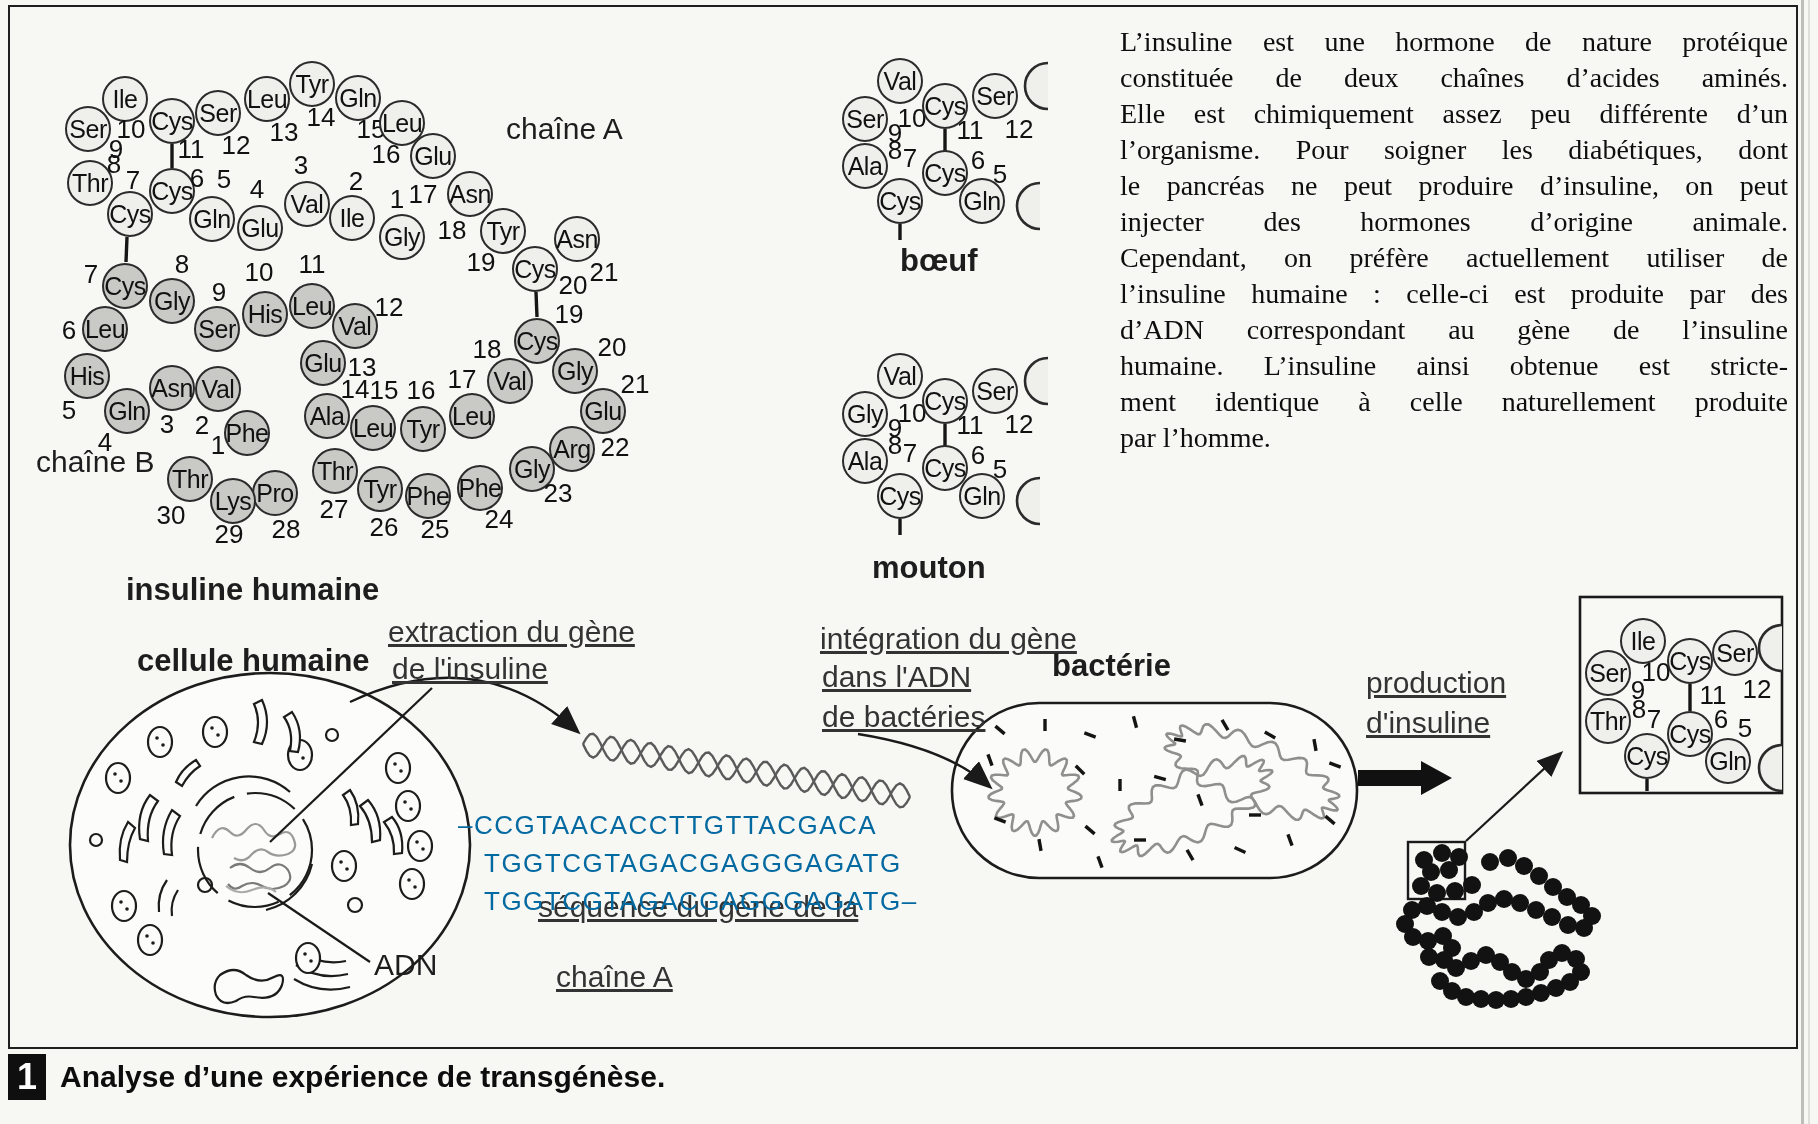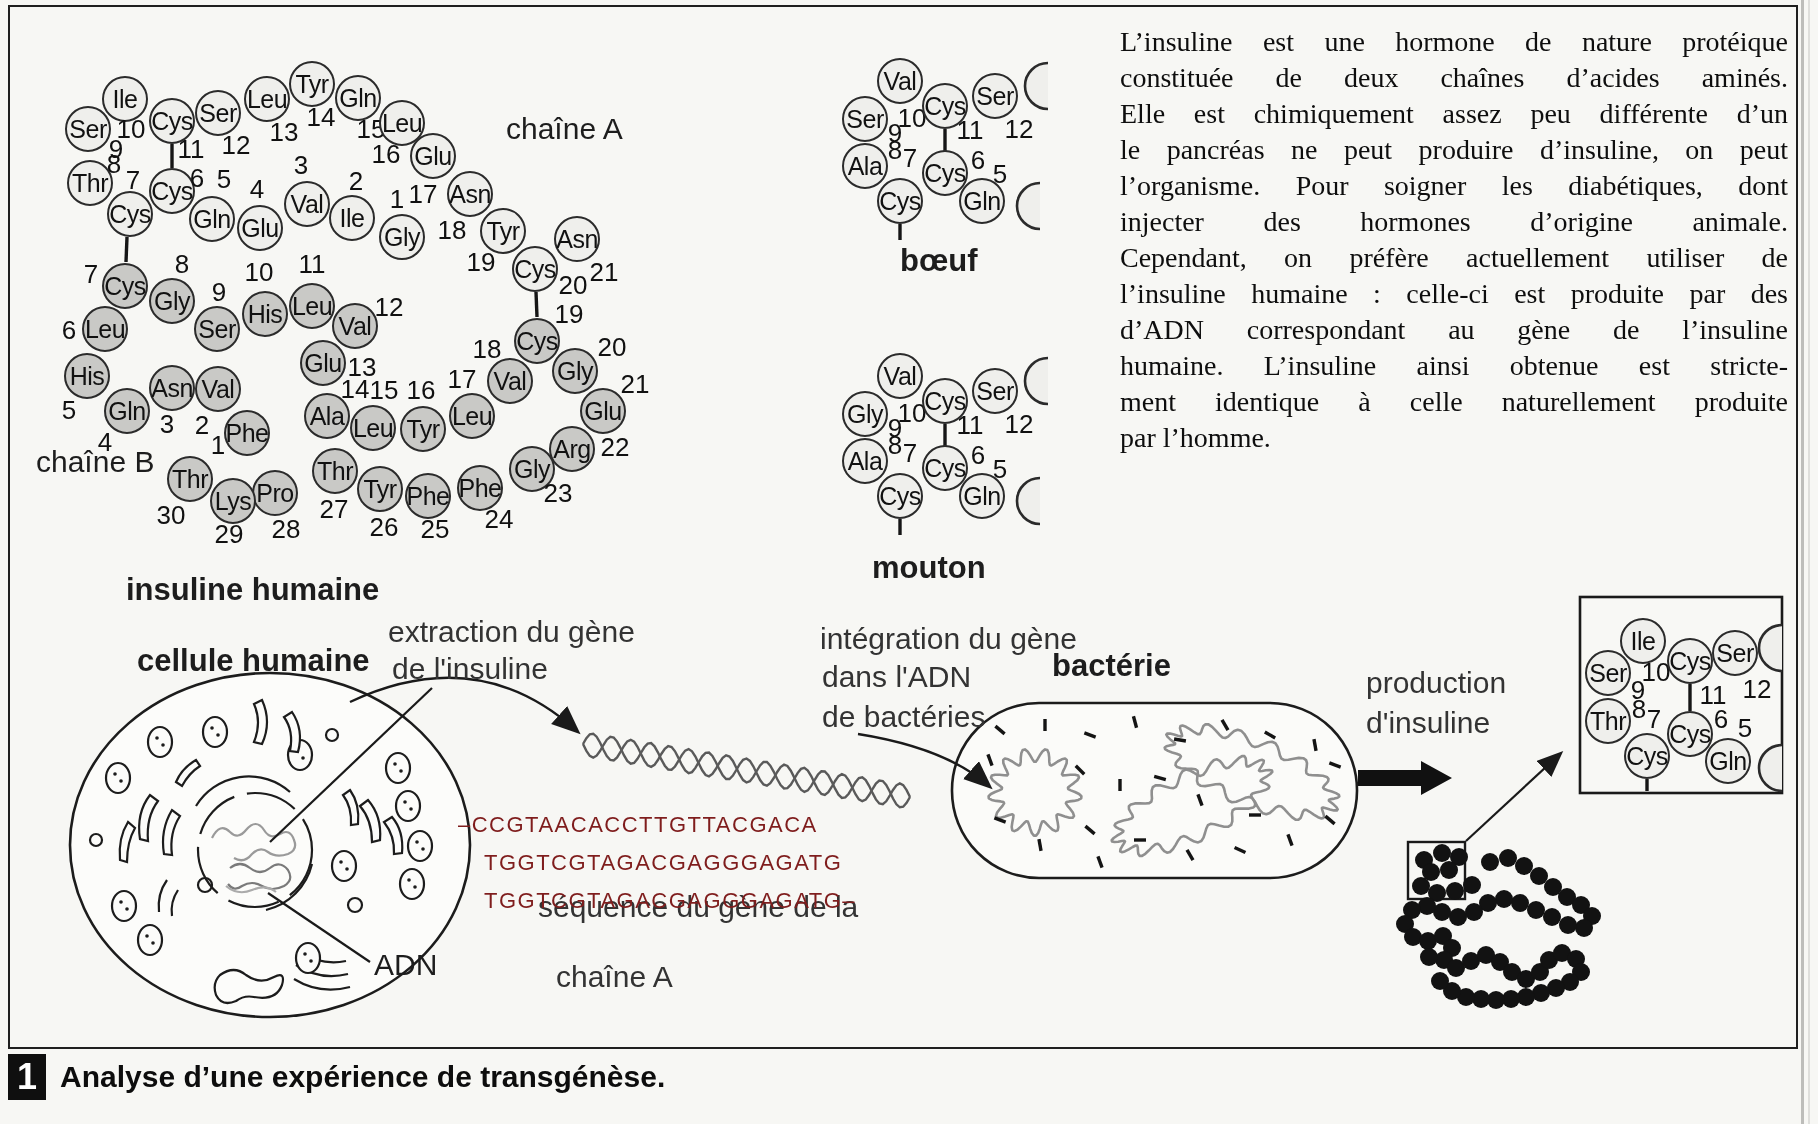--- a/index.html
+++ b/index.html
@@ -8,27 +8,27 @@
   #frame{position:absolute;left:8px;top:5px;width:1786px;height:1040px;border:2.5px solid #1f1f1f;}
   .scan-edge{position:absolute;top:0;height:1124px;background:#bdbdba;}
   .acid{position:absolute;width:46px;height:46px;border-radius:50%;border:2.6px solid #2b2b2b;
         box-sizing:border-box;display:flex;align-items:center;justify-content:center;
         font-size:25px;letter-spacing:-0.5px;color:#111;}
   .acid.a{background:#efefec;}
   .acid.b{background:#c9c9c6;}
   .num{position:absolute;font-size:26px;color:#111;transform:translate(-50%,-50%);white-space:nowrap;}
   .lbl{position:absolute;font-size:30px;color:#1d1d1d;white-space:nowrap;}
   .lbl.bold{font-weight:bold;font-size:31px;}
-  .lbl.gray{color:#333;}
+  .lbl.gray{color:#333;text-decoration:underline;}
   #paragraph{position:absolute;left:1120px;top:24px;width:668px;
              font-family:"Liberation Serif",serif;font-size:28px;color:#0e0e0e;}
   .pline{line-height:36px;height:36px;text-align:justify;text-align-last:justify;white-space:nowrap;font-family:Liberation Serif, serif;}
   .pline.last{text-align-last:left;}
   #dna-seq{position:absolute;left:458px;top:806px;}
-  .seqline{font-size:22px;line-height:38px;letter-spacing:1.5px;color:#7f1d1d;white-space:nowrap;}
+  .seqline{font-size:26px;line-height:38px;letter-spacing:1.5px;color:#0369a1;white-space:nowrap;}
   .seqline.indent{margin-left:26px;}
   #caption-num{position:absolute;left:8px;top:1054px;width:38px;height:46px;background:#0f0f0f;
                color:#fff;font-weight:bold;font-size:36px;display:flex;align-items:center;justify-content:center;}
   #caption-text{position:absolute;left:60px;top:1060px;font-weight:bold;font-size:30px;color:#0d0d0d;white-space:nowrap;}
   svg{position:absolute;left:0;top:0;}
 </style>
 </head>
 <body>
 
 <div id="canvas">
@@ -391,22 +391,22 @@
 
   <div id="dna-seq">
       <div class="seqline">–CCGTAACACCTTGTTACGACA</div>
       <div class="seqline indent">TGGTCGTAGACGAGGGAGATG</div>
       <div class="seqline indent">TGGTCGTAGACGAGGGAGATG–</div>
     </div>
   <div id="paragraph">
       <div class="pline">L’insuline est une hormone de nature protéique</div>
       <div class="pline">constituée de deux chaînes d’acides aminés.</div>
       <div class="pline">Elle est chimiquement assez peu différente d’un</div>
+      <div class="pline">l’organisme. Pour soigner les diabétiques, dont</div>
       <div class="pline">le pancréas ne peut produire d’insuline, on peut</div>
-      <div class="pline">l’organisme. Pour soigner les diabétiques, dont</div>
       <div class="pline">injecter des hormones d’origine animale.</div>
       <div class="pline">Cependant, on préfère actuellement utiliser de</div>
       <div class="pline">l’insuline humaine : celle-ci est produite par des</div>
       <div class="pline">d’ADN correspondant au gène de l’insuline</div>
       <div class="pline">humaine. L’insuline ainsi obtenue est stricte-</div>
       <div class="pline">ment identique à celle naturellement produite</div>
       <div class="pline last">par l’homme.</div>
     </div>
 
   <div id="caption-num">1</div>

